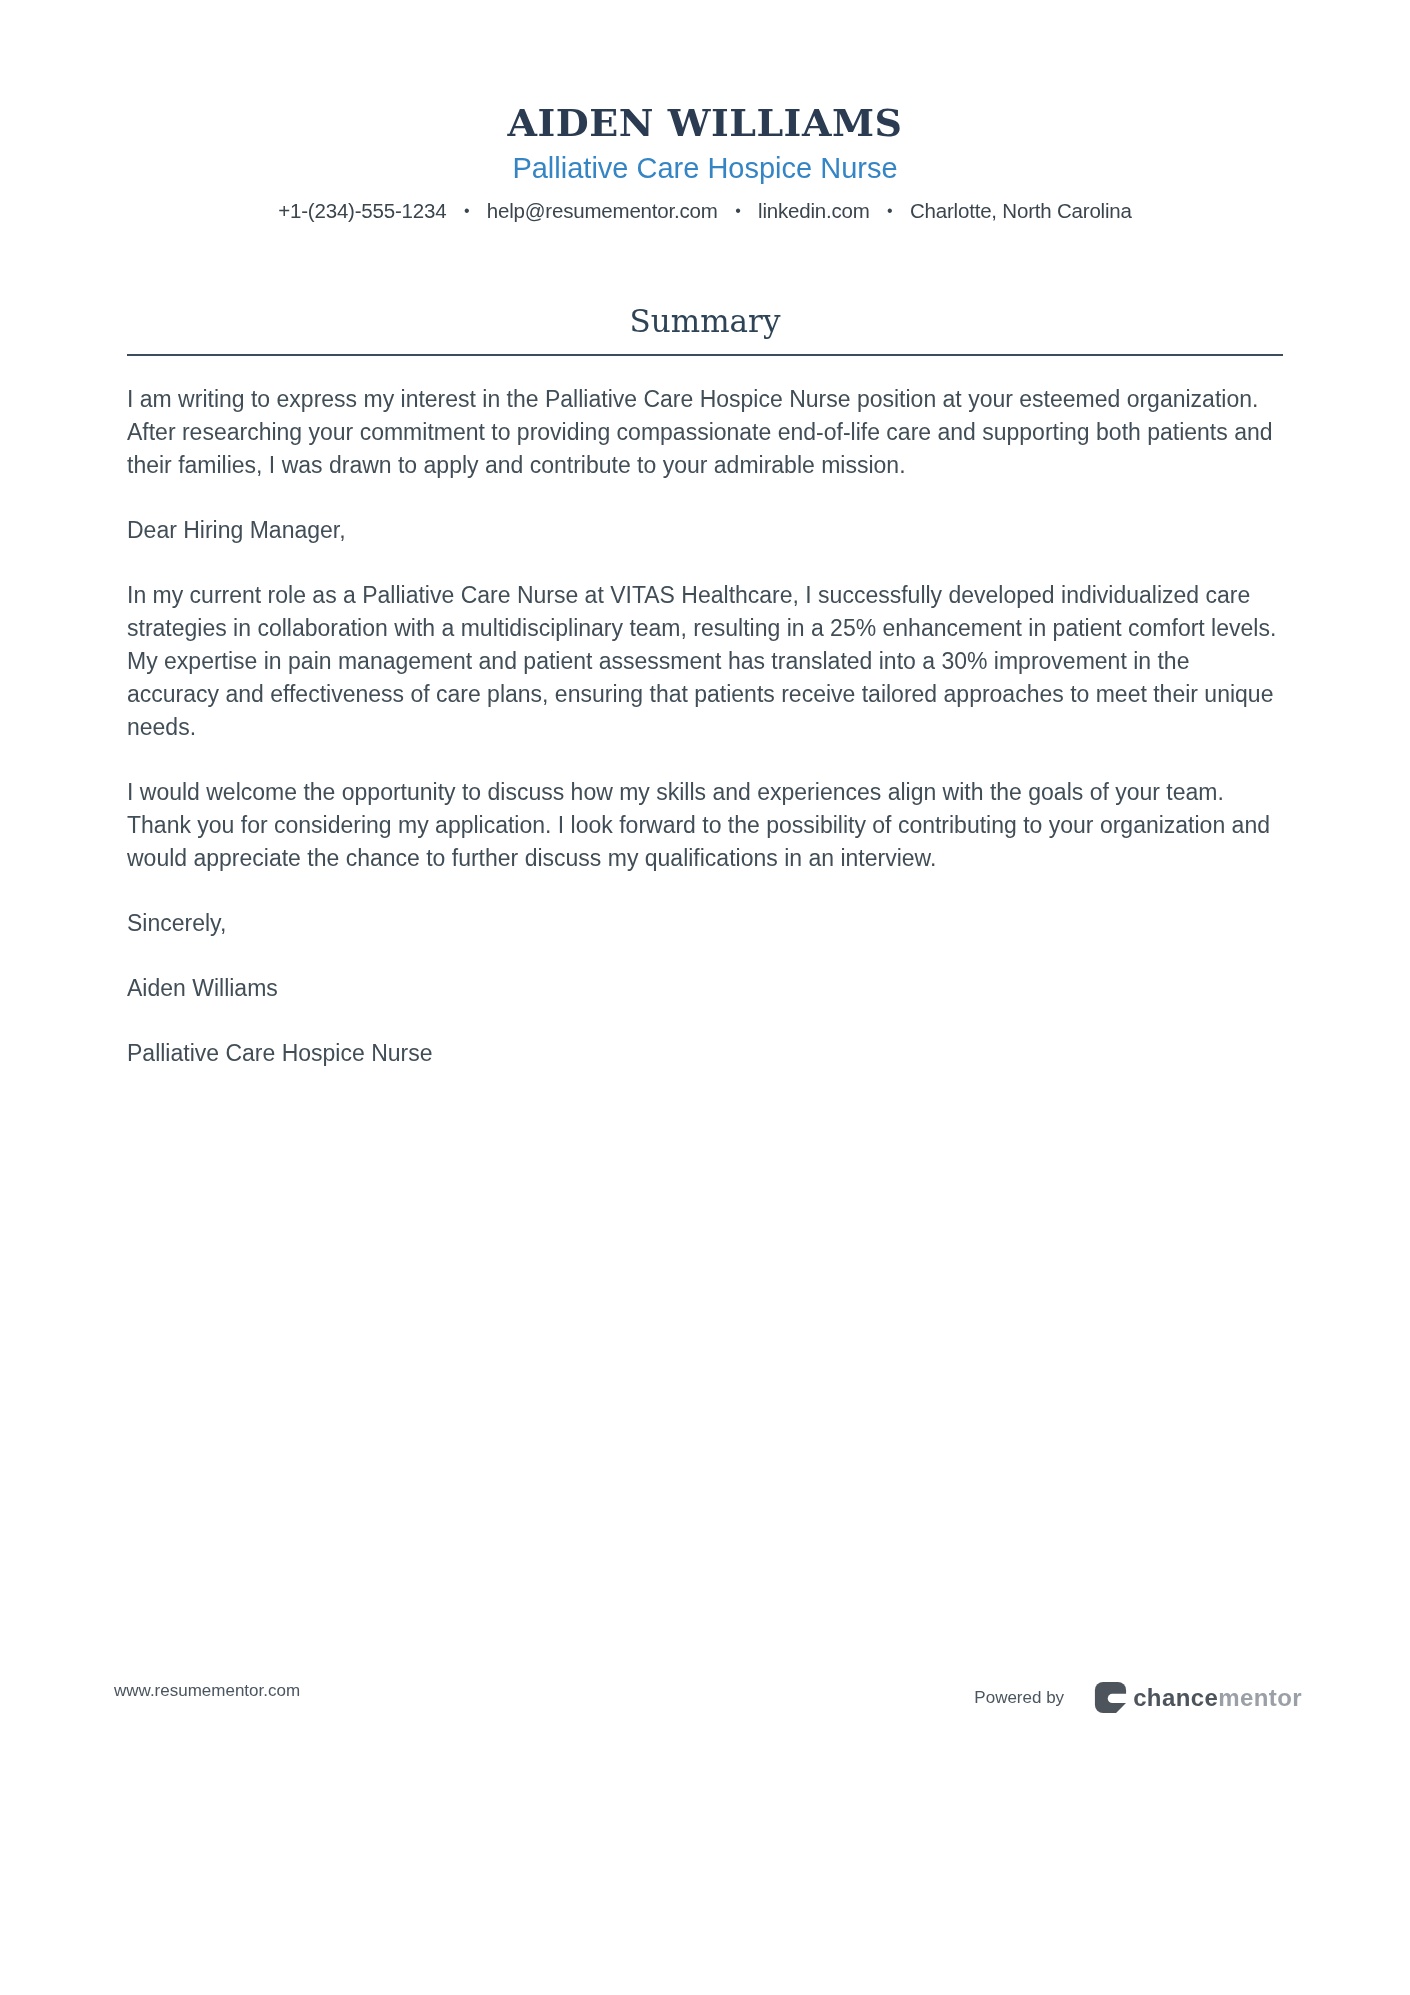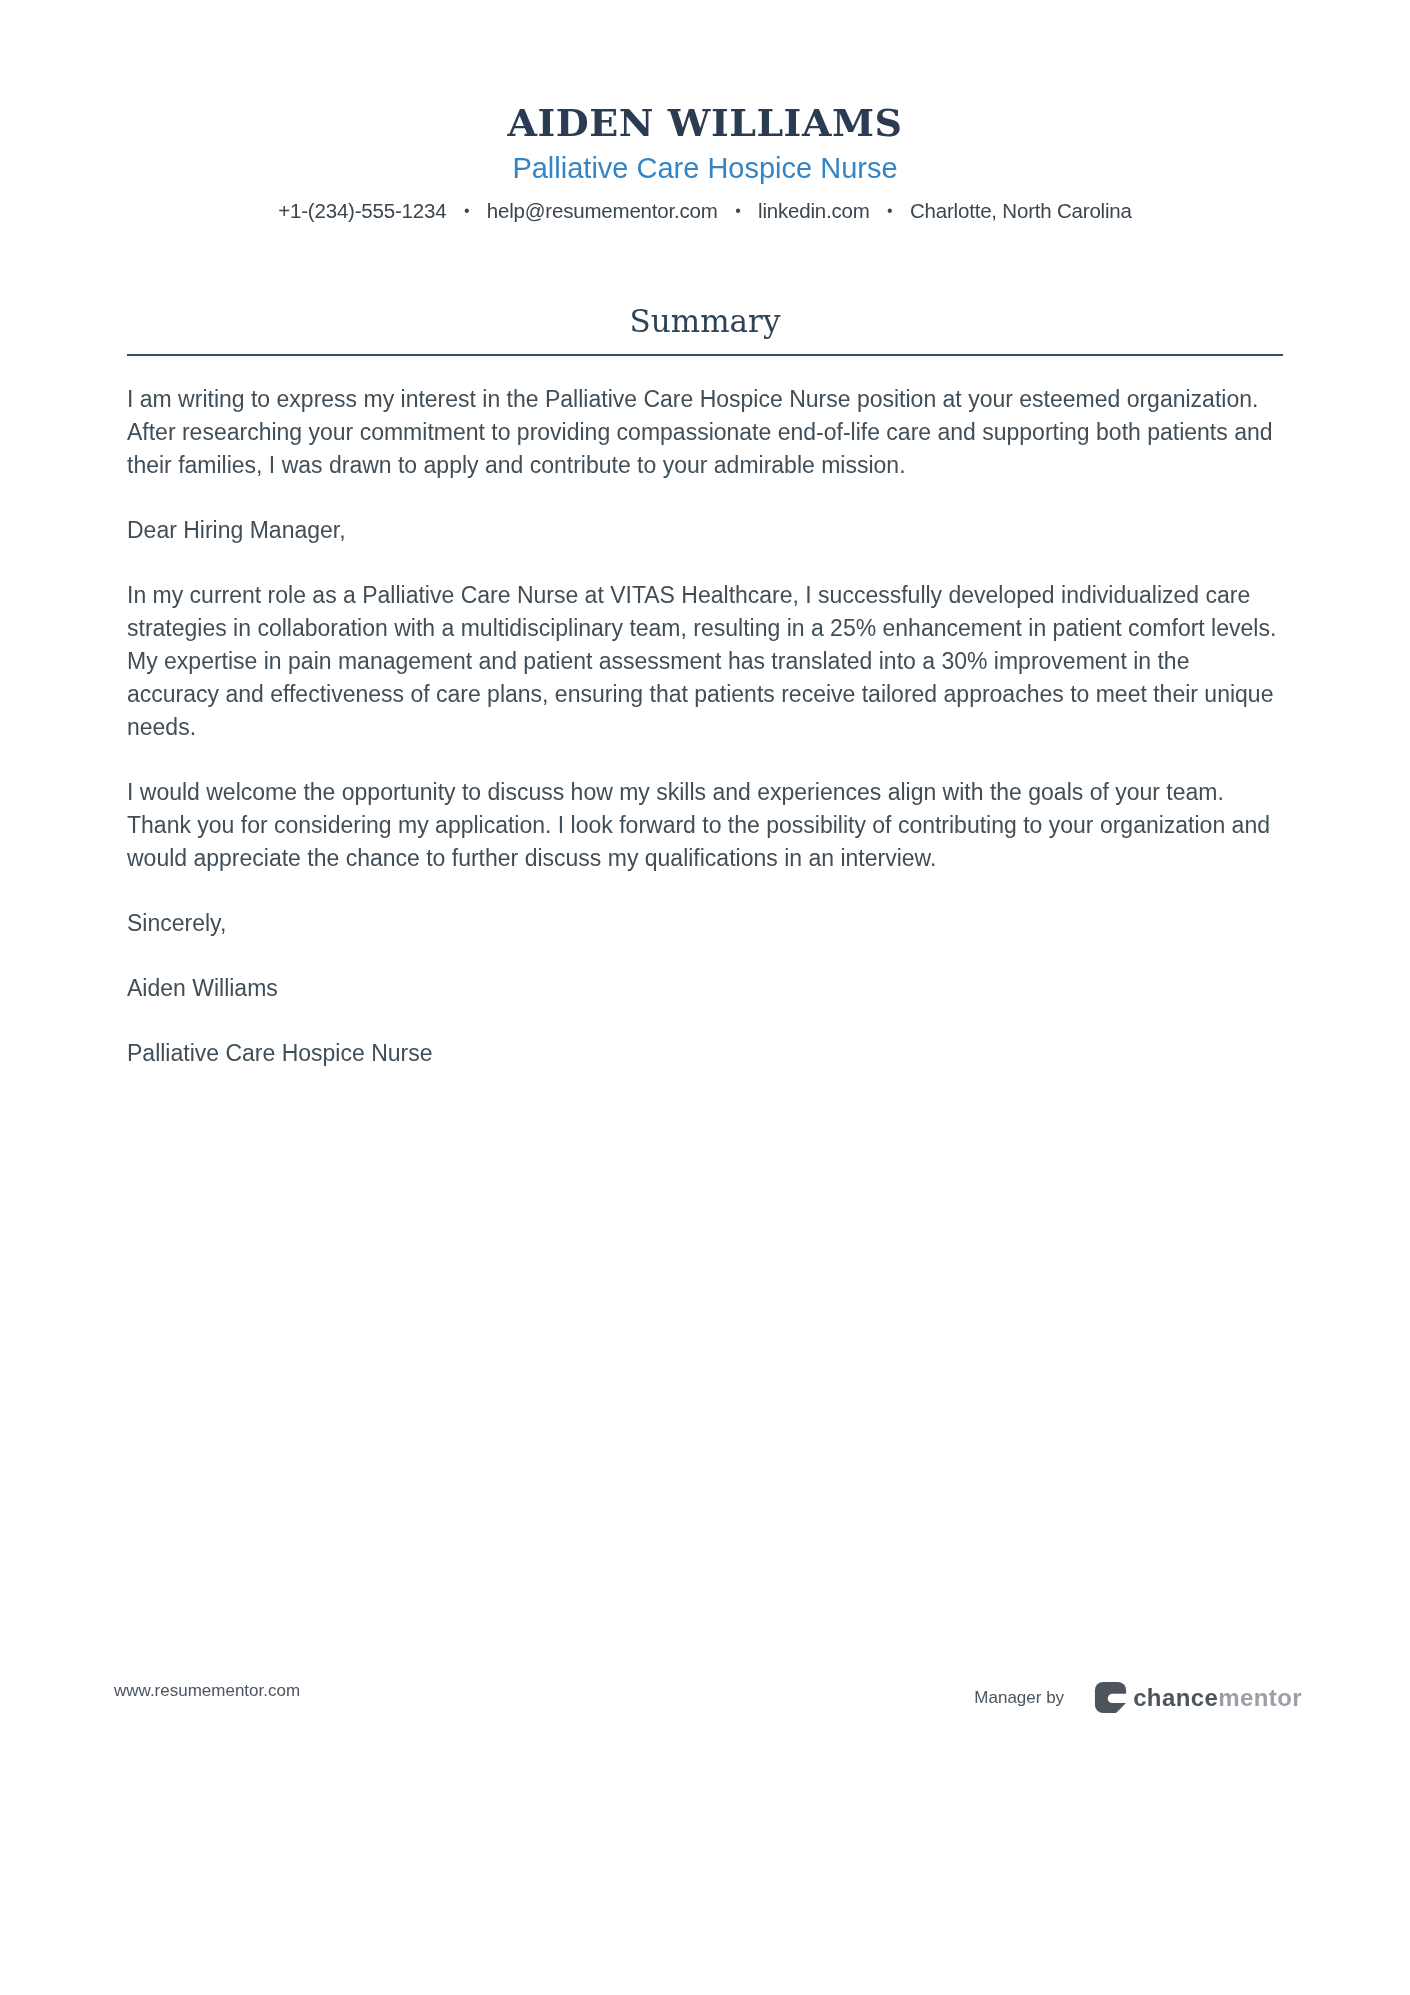--- a/index.html
+++ b/index.html
@@ -149,21 +149,21 @@
 
     <p>Aiden Williams</p>
 
     <p>Palliative Care Hospice Nurse</p>
   </section>
 
   <footer class="footer">
     <span class="footer-website">www.resumementor.com</span>
 
     <div class="powered">
-      <span class="powered-label">Manager by</span>
+      <span class="powered-label">Powered by</span>
       <div class="logo">
         <svg class="logo-mark" width="33" height="33" viewBox="0 0 36 36" aria-hidden="true">
           <rect x="1" y="1" width="34" height="34" rx="9" fill="#4d545c"></rect>
           <rect x="15" y="14" width="26" height="10" rx="5" fill="#ffffff"></rect>
           <path d="M36 23 L36 36 L23 36 Z" fill="#ffffff"></path>
         </svg>
         <span class="logo-text">
           <span>chance</span><span class="light">mentor</span>
         </span>
       </div>

